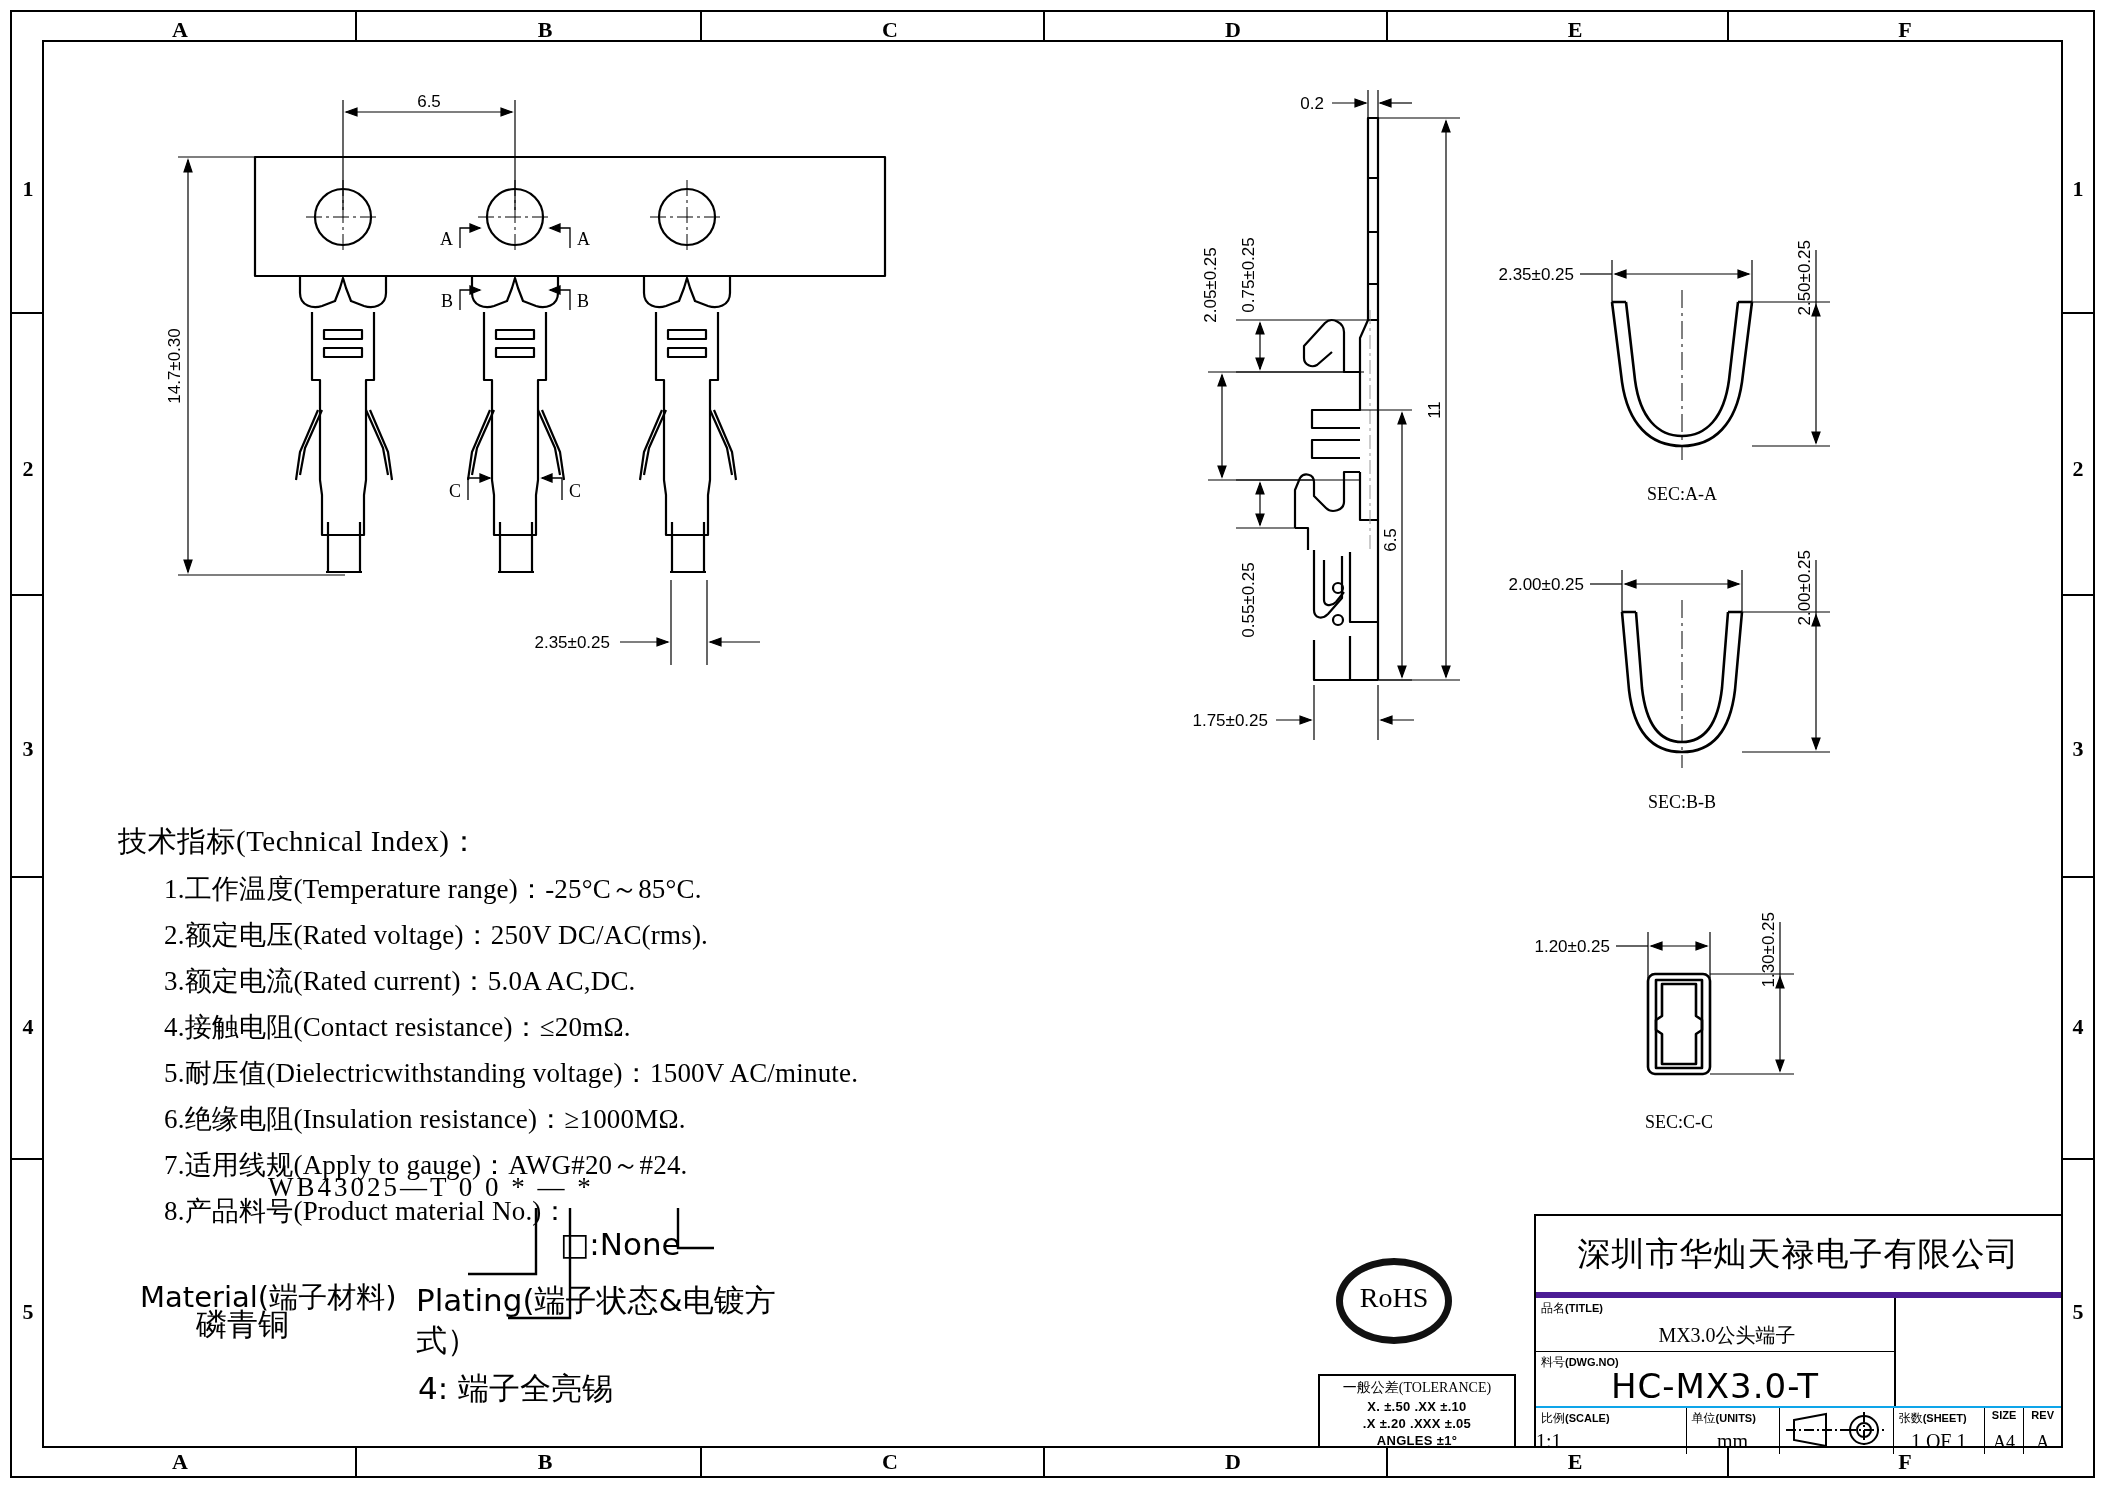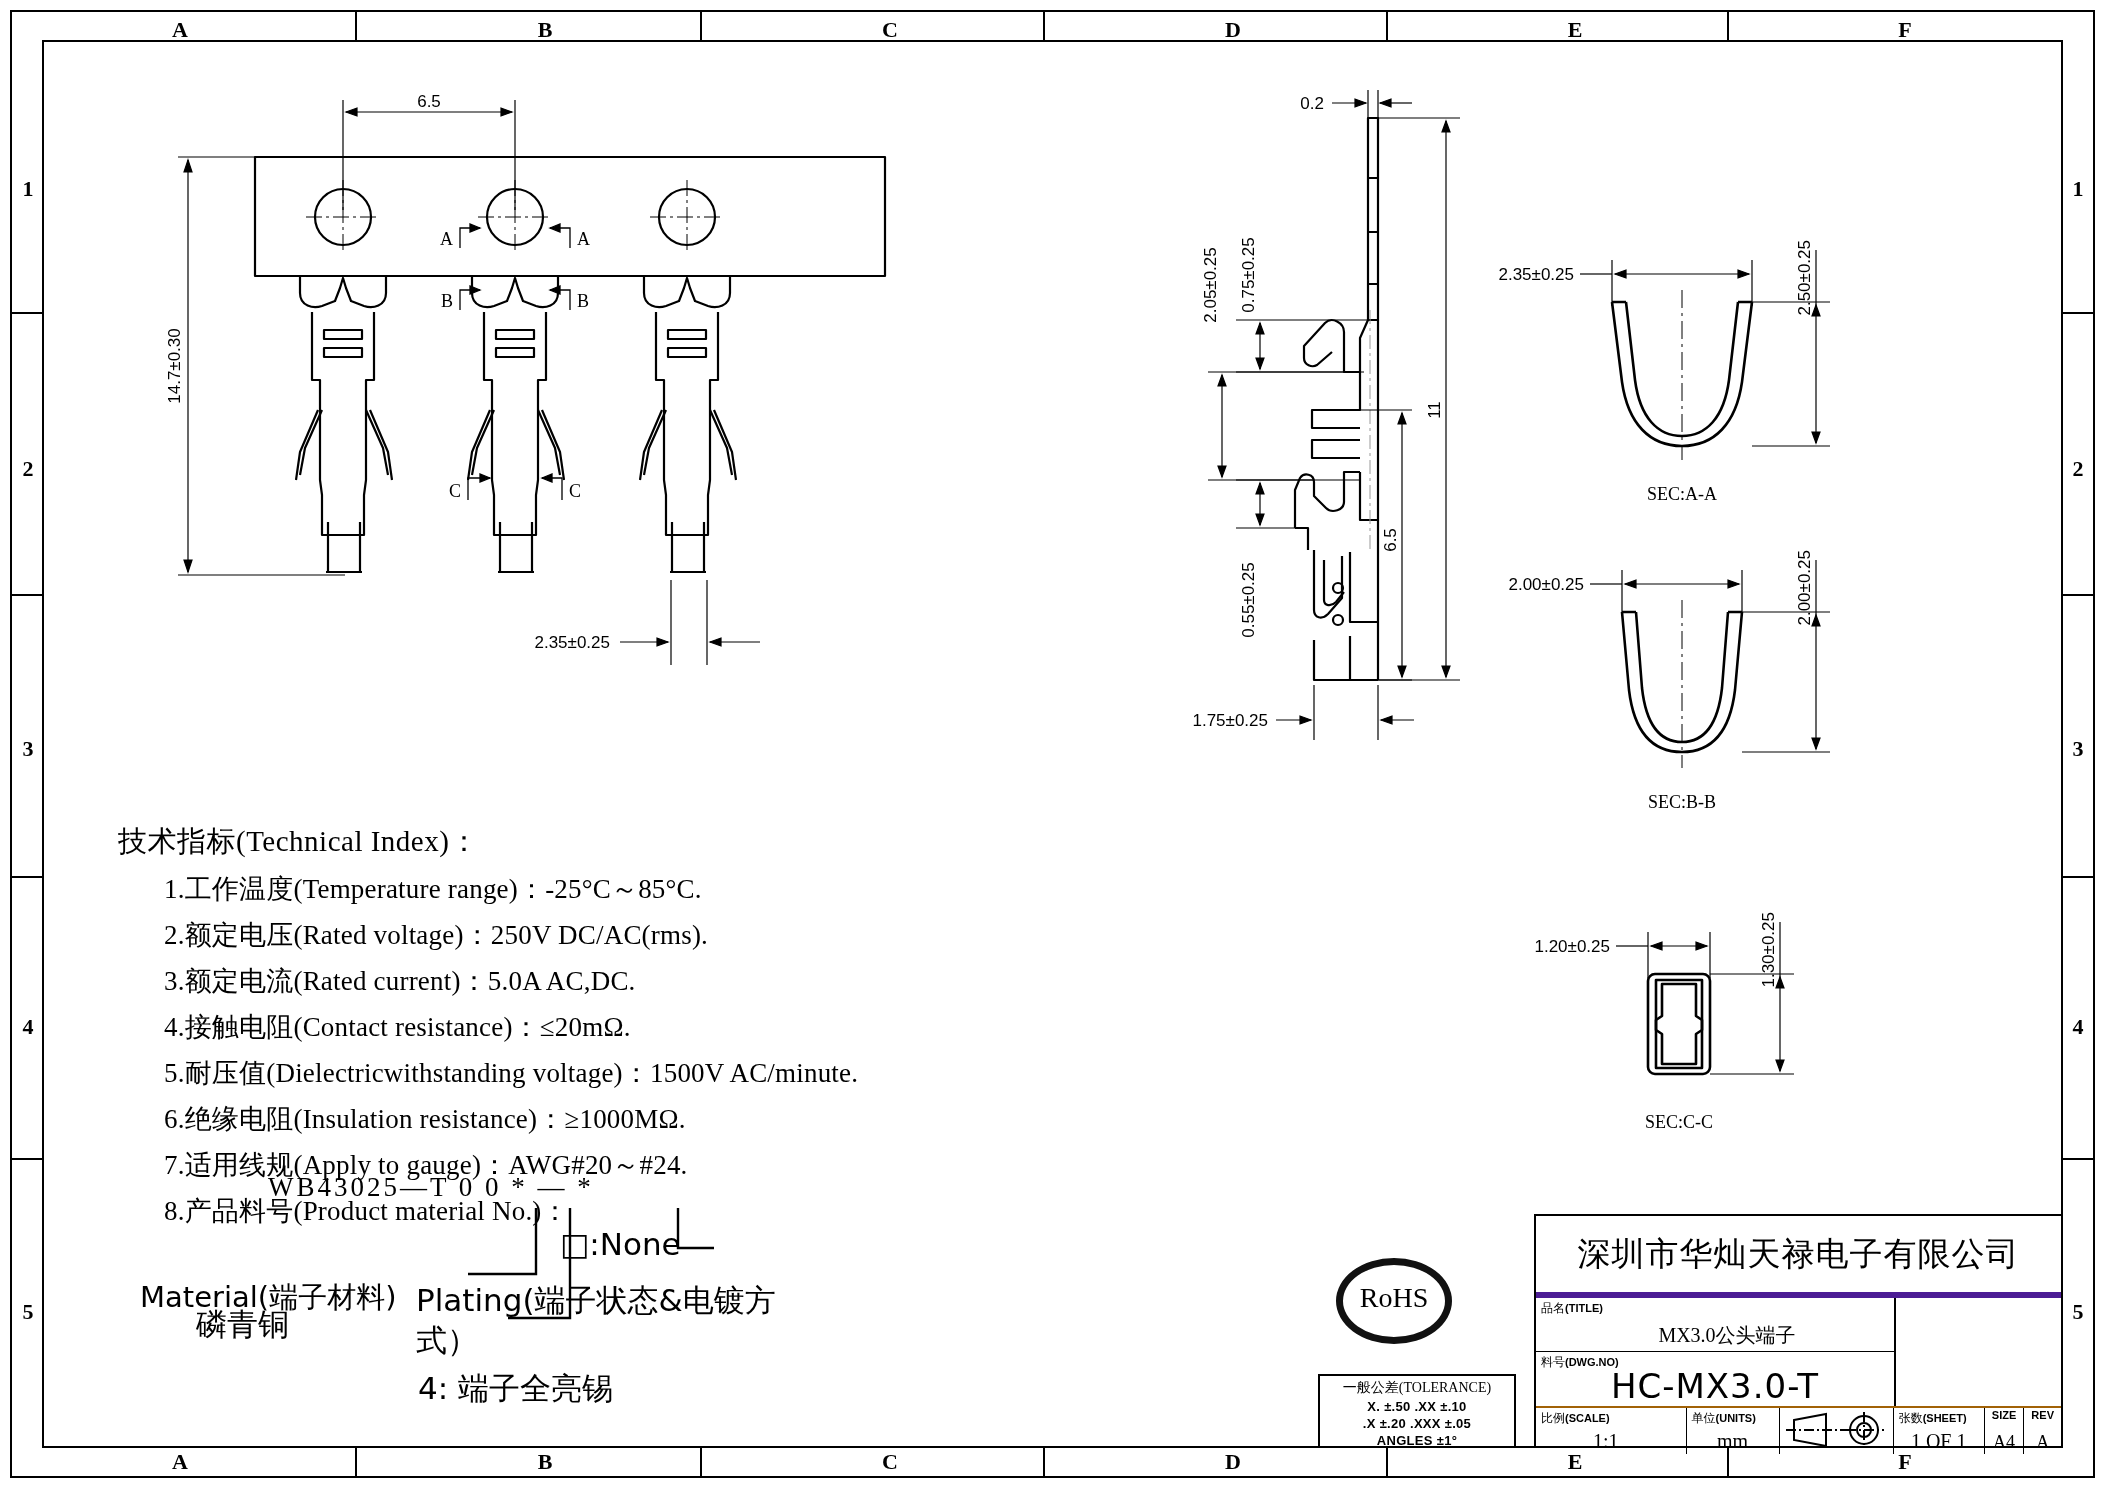--- a/index.html
+++ b/index.html
@@ -54,21 +54,21 @@
   .tb-k{position:absolute;left:5px;top:2px;font-size:12px;font-family:"Liberation Serif",serif;white-space:nowrap;}
   .tb-k b{font-family:"Liberation Sans",sans-serif;font-size:11px;}
   .tb-v{position:absolute;width:100%;text-align:center;font-family:"Liberation Serif",serif;}
   #tb-title{height:54px;}
   #tb-title .tb-v{top:24px;font-size:20px;padding-left:12px;}
   #tb-dwg{height:54px;border-bottom:none;}
   #tb-dwg .tb-v{top:14px;font-size:34px;font-family:"DejaVu Sans",sans-serif;letter-spacing:1px;}
   .sig{height:36px;position:relative;box-sizing:border-box;border-bottom:1px solid #000;}
   .sig:last-child{border-bottom:none;}
   .sig .sv{position:absolute;right:22px;top:9px;font-size:19px;font-family:"Liberation Serif",serif;}
-  #tb-bot{display:flex;height:46px;border-top:2px solid #a16207;}
+  #tb-bot{display:flex;height:46px;border-top:2px solid #0ea5e9;}
   .bb{position:relative;box-sizing:border-box;border-right:1px solid #000;}
   .bb:last-child{border-right:none;}
   .bb .bv{position:absolute;bottom:1px;width:100%;text-align:center;font-size:20px;}
   #bb-scale{width:152px;}
   #bb-units{width:94px;}
   #bb-proj{width:114px;}
   #bb-sheet{width:92px;}
   #bb-size{width:40px;}
   #bb-rev{width:37px;}
   #bb-size .bk,#bb-rev .bk{position:absolute;top:1px;width:100%;text-align:center;font-size:11px;
@@ -511,21 +511,21 @@
           </span>
           <span class="tb-v">HC-MX3.0-T</span>
         </div>
       </div>
     </div>
     <div id="tb-bot">
       <div class="bb" id="bb-scale">
         <span class="tb-k">
           <span>比例</span><b>(SCALE)</b>
         </span>
-        <span class="bv" style="text-align:center;padding-right:10px;box-sizing:border-box;">1:1</span>
+        <span class="bv" style="text-align:left;padding-right:10px;box-sizing:border-box;">1:1</span>
       </div>
       <div class="bb" id="bb-units">
         <span class="tb-k">
           <span>单位</span><b>(UNITS)</b>
         </span>
         <span class="bv">mm</span>
       </div>
       <div class="bb" id="bb-proj">
         <svg width="114" height="44" viewBox="0 0 114 44">
           <g stroke="#000" stroke-width="2" fill="none">

